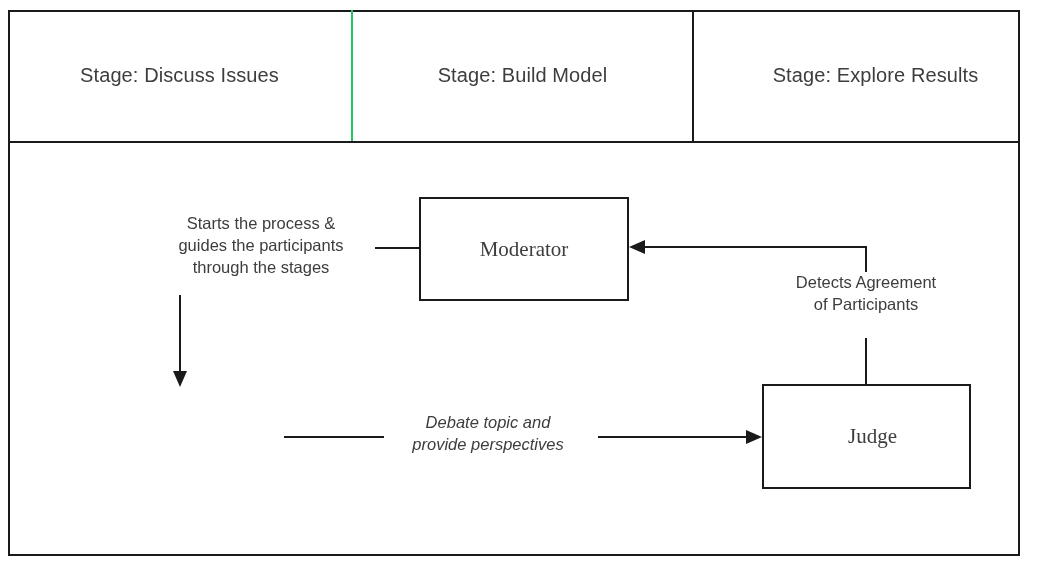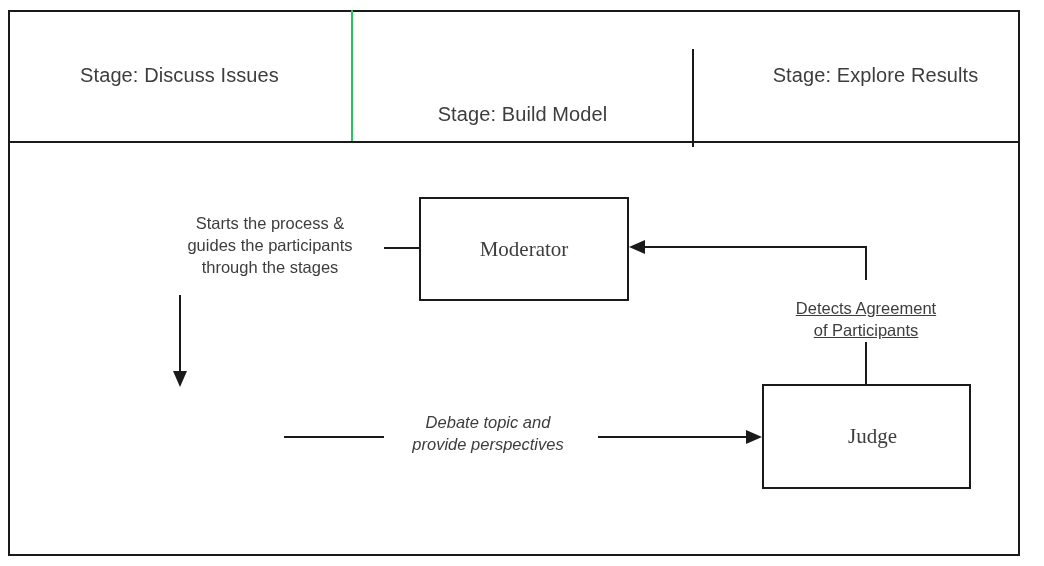--- a/index.html
+++ b/index.html
@@ -49,21 +49,21 @@
     display: flex;
     align-items: center;
     justify-content: center;
     height: 100%;
     font-size: 20px;
     color: #3d3d3d;
     letter-spacing: 0.1px;
     white-space: nowrap;
   }
   .stage-cell.c0 { width: 345px; border-right: 2px solid #22c55e; }
-  .stage-cell.c1 { width: 341px; border-right: 2px solid #1a1a1a; margin-top: 39px; }
+  .stage-cell.c1 { width: 341px; border-right: 2px solid #1a1a1a; }
   .stage-cell.c2 { width: 322px; padding-left: 41px; }
 
   
   .body-panel {
     position: absolute;
     left: 8px;
     top: 147px;
     width: 1012px;
     height: 409px;
     box-sizing: border-box;
@@ -111,22 +111,22 @@
   
   .edge-label {
     position: absolute;
     font-size: 16.5px;
     line-height: 1.32;
     color: #3d3d3d;
     text-align: center;
     background: #ffffff;
     white-space: pre-line;
   }
-  .label-start  { left: 156px; top: 213px; width: 228px; }
-  .label-detect { left: 762px; top: 298px; width: 208px; text-decoration: underline; }
+  .label-start  { left: 147px; top: 213px; width: 228px; }
+  .label-detect { left: 762px; top: 272px; width: 208px; }
   .label-debate { left: 384px; top: 412px; width: 208px; font-style: italic; }
 </style>
 </head>
 <body>
 
 <div id="canvas">
 
   <div class="frame"></div>
 
   <div class="stage-row">

